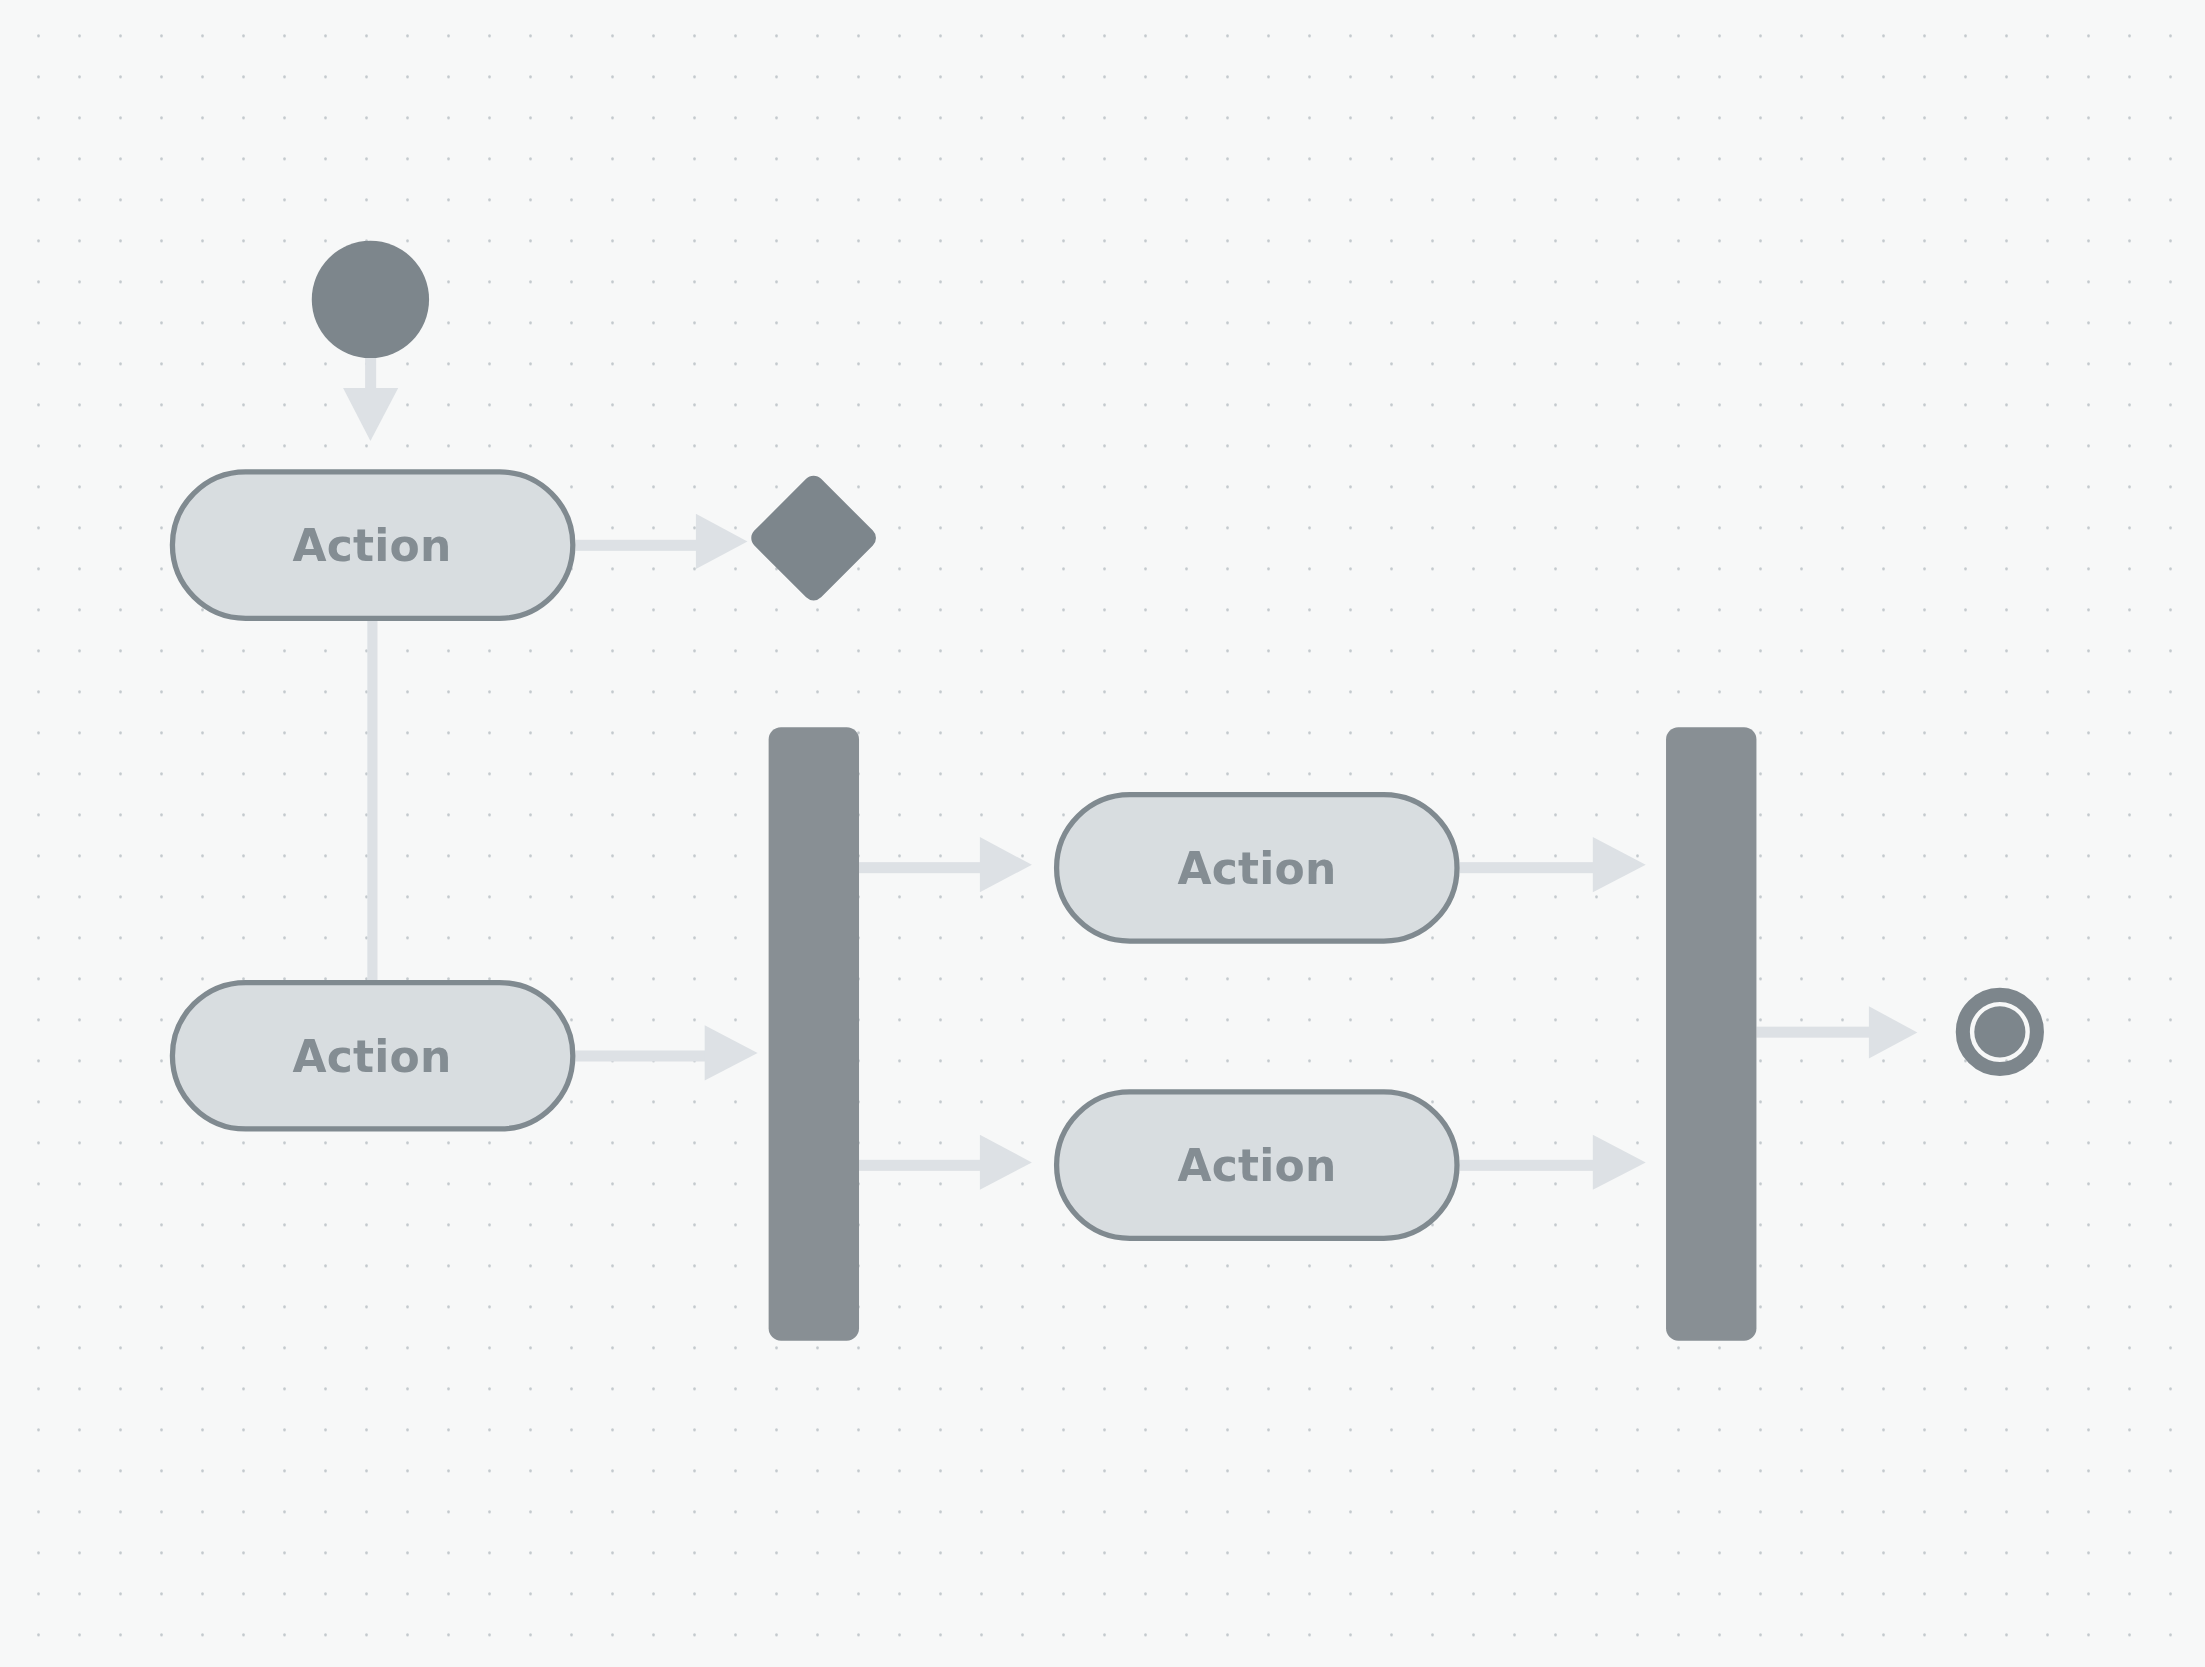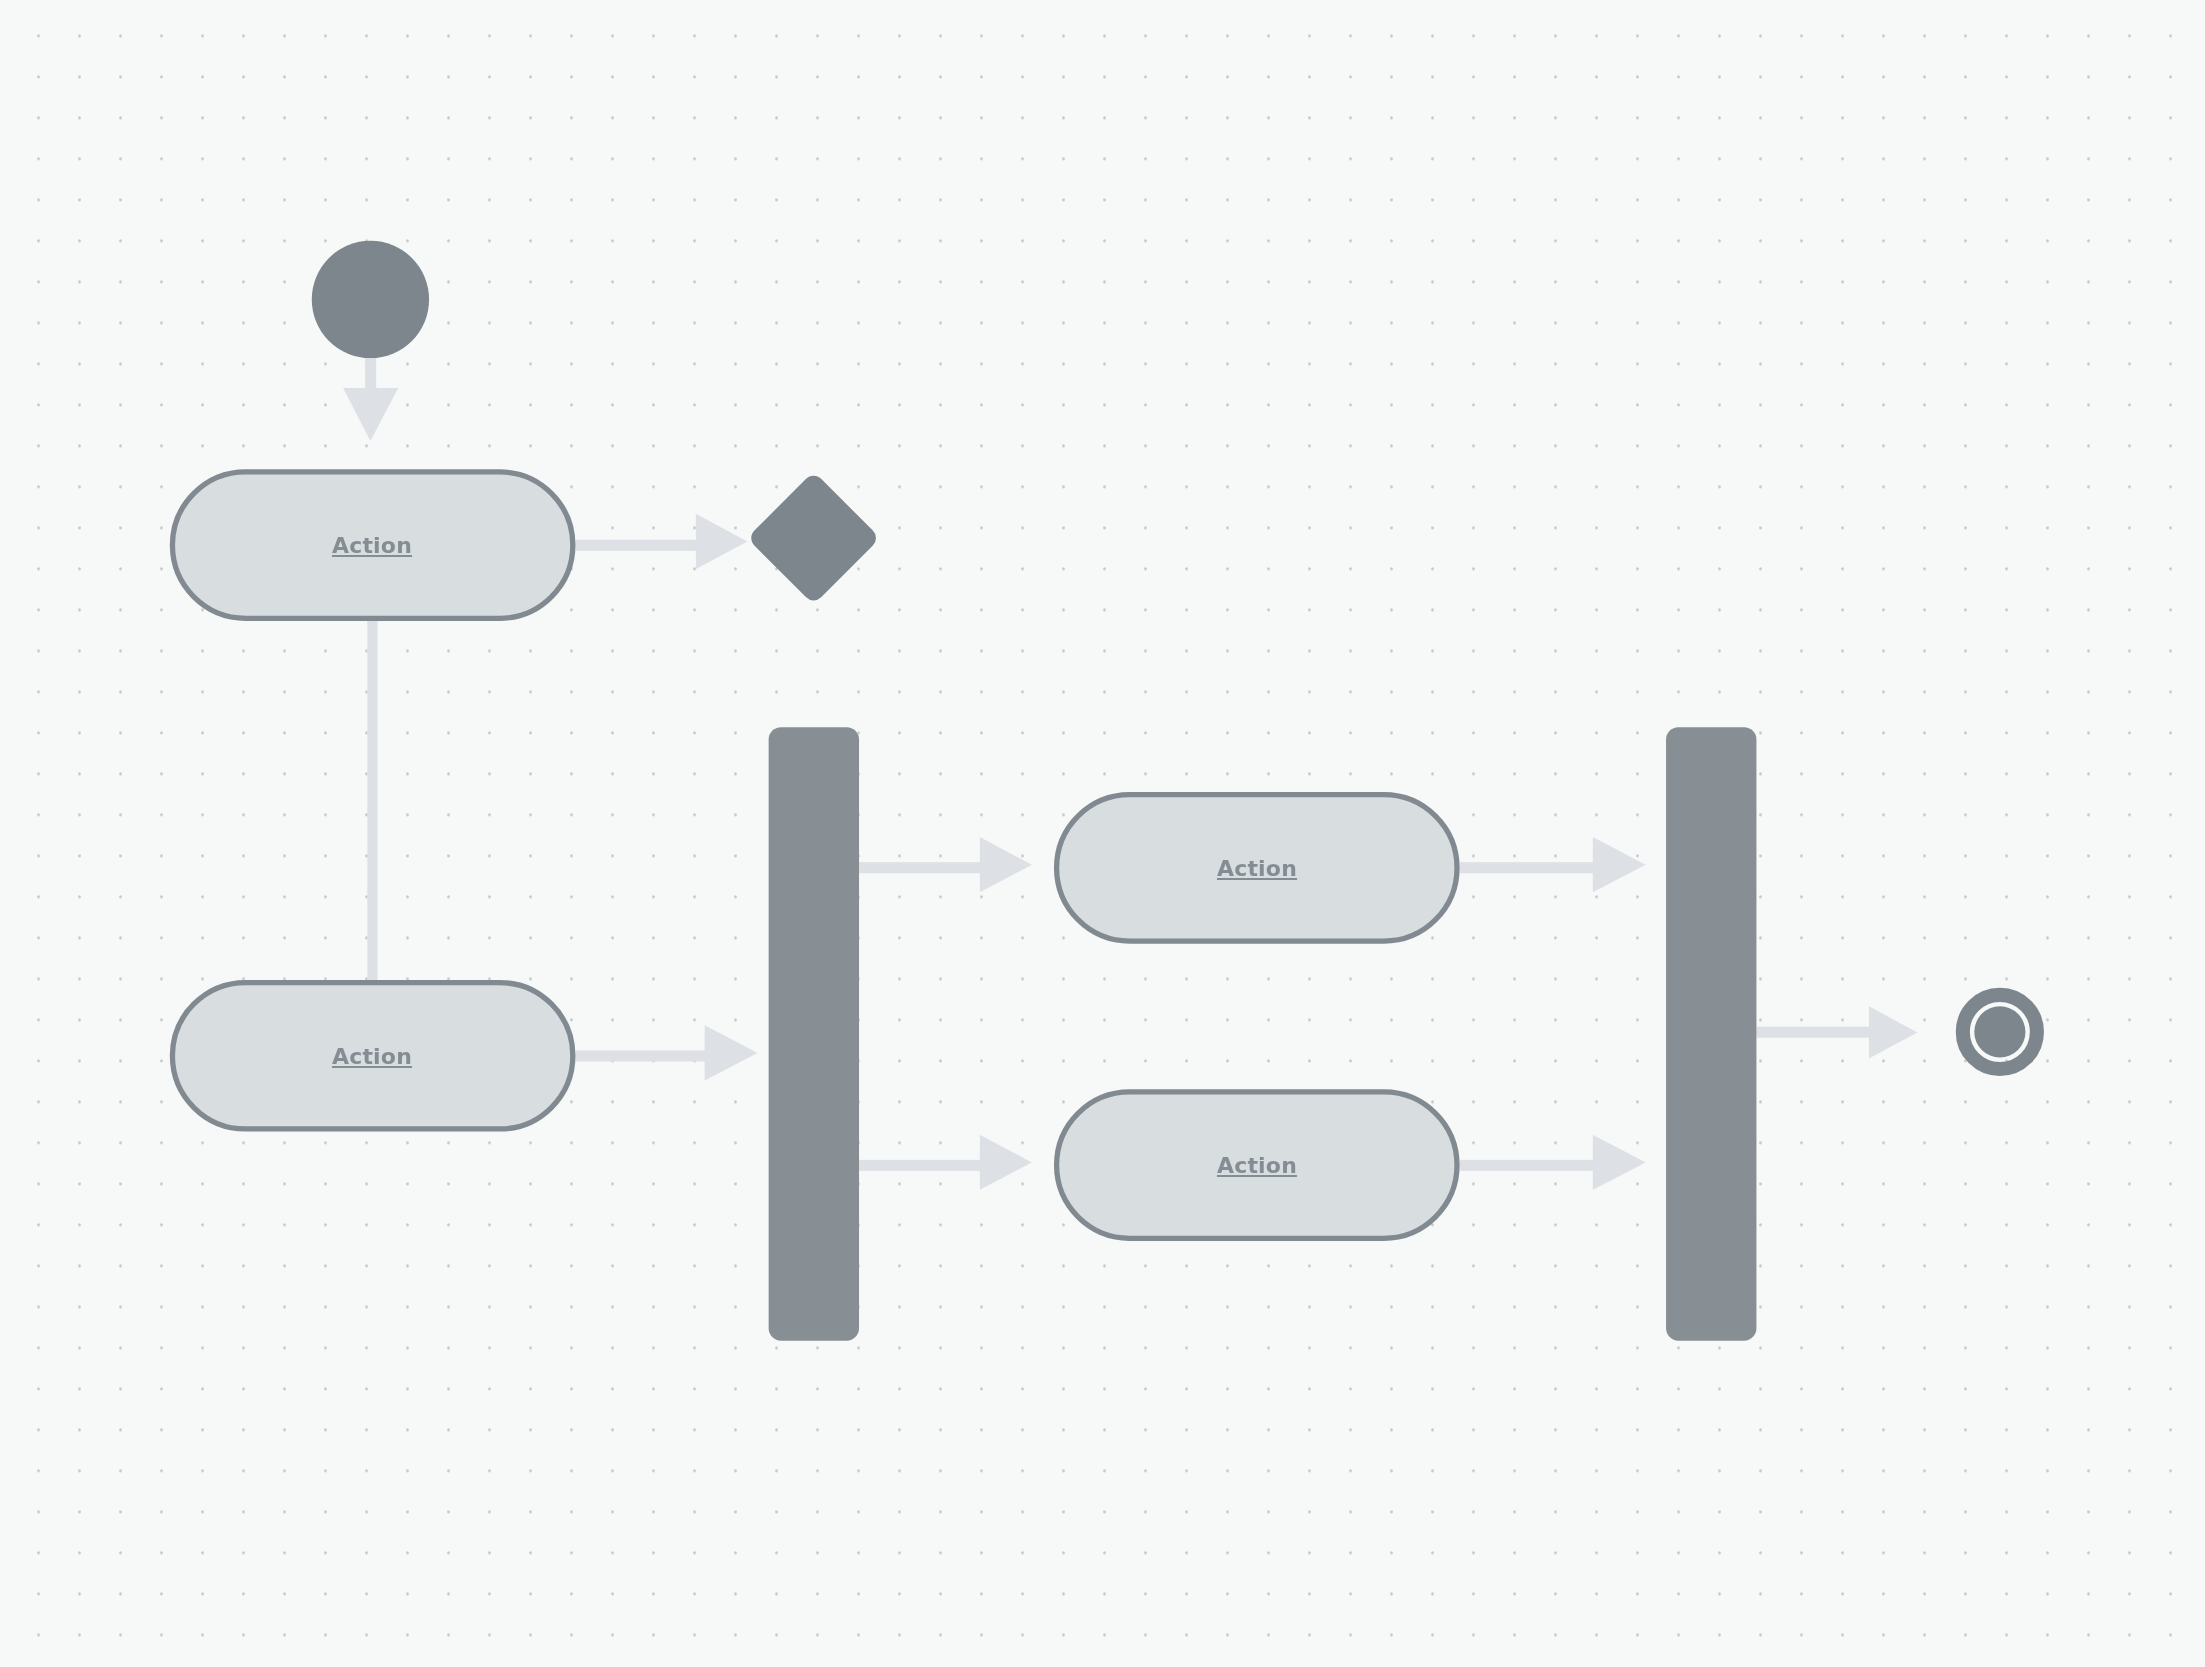--- a/index.html
+++ b/index.html
@@ -24,28 +24,27 @@
     left: 0;
     top: 0;
     width: 2223px;
     height: 1667px;
   }
   .node-label {
     position: absolute;
     display: flex;
     align-items: center;
     justify-content: center;
-    font-size: 22px;
+    font-size: 44px;
     font-weight: 600;
     color: #848d93;
     letter-spacing: 0.2px;
     pointer-events: none;
     user-select: none;
     white-space: nowrap;
-    text-decoration: underline;
   }
 </style>
 </head>
 <body>
 
 <div id="canvas">
 
   <svg id="diagram-svg" viewBox="0 0 5041 3780" xmlns="http://www.w3.org/2000/svg">
 
     <g>

